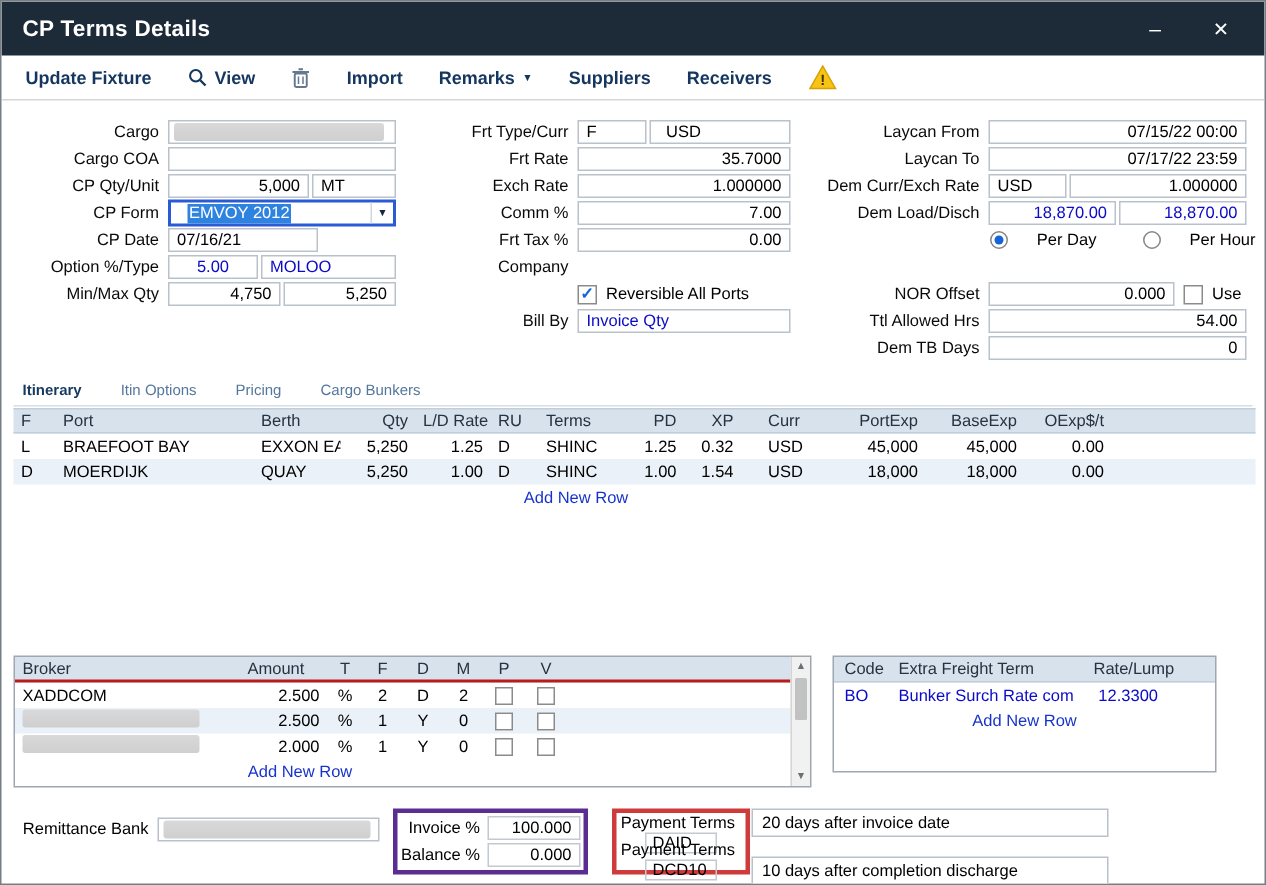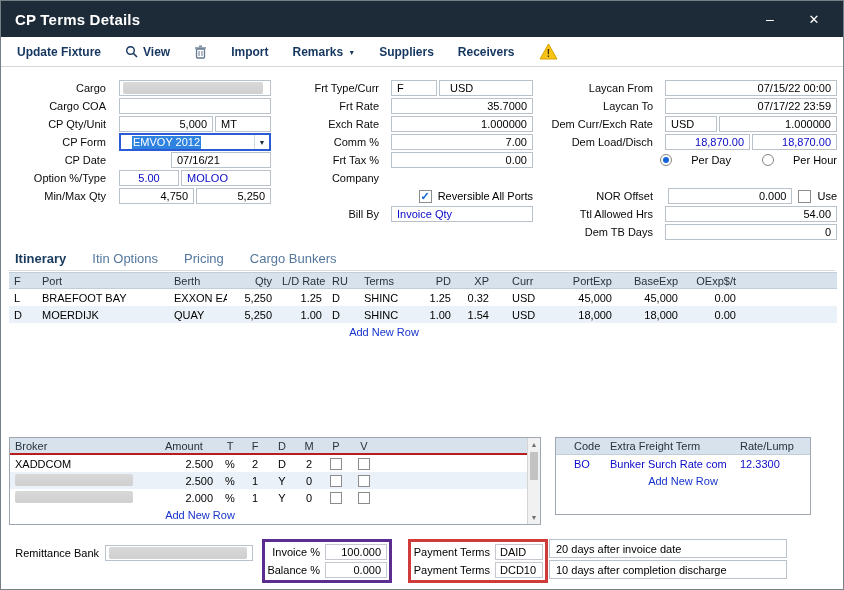--- a/index.html
+++ b/index.html
@@ -18,21 +18,21 @@
   .tbitem { color:#15365f; font-weight:600; font-size:12px; display:flex; align-items:center; gap:5px; cursor:default; }
   .tbicon { display:inline-flex; align-items:center; }
   .remarks-arrow { font-size:7px; color:#15365f; margin-top:1px; }
 
   
   .form-area { position:relative; height:180px; }
   .fcol { position:absolute; top:12px; }
   .col-left   { left:8px;   width:262px; }
   .col-mid    { left:270px; width:262px; }
   .col-right  { left:540px; width:296px; }
-  .frow { display:flex; align-items:center; height:18px;justify-content:space-between; }
+  .frow { display:flex; align-items:center; height:18px; }
   .flabel { text-align:right; padding-right:6px; color:#0a0a0a; white-space:nowrap; }
   .col-left  .flabel { width:103px; }
   .col-mid   .flabel { width:114px; }
   .col-right .flabel { width:118px; }
   .ffields { display:flex; align-items:center; gap:2px; }
   .fbox { height:16px; border:1px solid #b9c2cb; background:#fff; display:flex; align-items:center; overflow:visible; }
   .fbox.noborder { border-color:transparent; }
   .txt  { padding-left:5px; justify-content:flex-start; }
   .num  { padding-right:5px; justify-content:flex-end; }
   .ctr  { justify-content:center; }
@@ -47,21 +47,21 @@
 
   
   .cb { width:13px; height:13px; border:1px solid #8b8b8b; background:#fff; display:inline-flex; align-items:center; justify-content:center; flex:none; }
   .cb .mark { color:#1565d8; font-weight:bold; font-size:11px; line-height:10px; }
   .radio { width:12px; height:12px; border:1px solid #858585; border-radius:50%; background:#fff; display:inline-flex; align-items:center; justify-content:center; flex:none; }
   .radio.on::after { content:""; width:6px; height:6px; border-radius:50%; background:#1565d8; }
   .cblabel { margin-left:4px; white-space:nowrap; }
 
   
   .tabs { margin:0 8px; height:24px; display:flex; align-items:flex-end; gap:26px; border-bottom:1px solid #d8dde2; padding:0 6px 4px 6px; }
-  .tab { font-size:13px; color:#54779c; cursor:default; }
+  .tab { font-size:10px; color:#54779c; cursor:default; }
   .tab.active { color:#173a5e; font-weight:bold; }
 
   
   .itin { margin:1px 8px 0 8px; width:828px; }
   .itin-row { display:grid; grid-template-columns:28px 132px 58px 50px 50px 32px 52px 45px 38px 55px 68px 66px 58px 1fr; align-items:center; height:17px; }
   .itin-head { background:#d8e2ec; border-top:1px solid #c0cdda; border-bottom:1px solid #c0cdda; color:#25323f; }
   .itin-row .cell { padding:0 5px; white-space:nowrap; overflow:hidden; }
   .r { text-align:right; }
   .itin-row.alt { background:#eaf1f8; }
   .addrow { height:18px; display:flex; align-items:center; justify-content:center; color:#1733cc; }
@@ -84,37 +84,37 @@
 
   
   .vscroll { position:absolute; top:0; right:0; bottom:0; width:13px; background:#f1f1f1; border-left:1px solid #d4d4d4; display:flex; flex-direction:column; }
   .sarrow { height:13px; display:flex; align-items:center; justify-content:center; font-size:7px; color:#6f6f6f; background:#f1f1f1; }
   .sthumb { margin:1px 2px; height:28px; background:#c2c2c2; border-radius:1px; }
   .strack { flex:1; }
 
   .xf-table { width:256px; height:78px; border:1px solid #9fa8b0; background:#fff; }
   .xf-row { display:grid; grid-template-columns:36px 130px 1fr; align-items:center; height:17px; }
   .xf-head { background:#d8e2ec; border-bottom:1px solid #c0cdda; color:#25323f; }
-  .xf-row .cell { padding:0 18px; white-space:nowrap; }
+  .xf-row .cell { padding:0 7px; white-space:nowrap; }
   .xf-rate { padding-right:38px !important; text-align:right; }
 
   
   .bottomrow { margin-top:14px; display:flex; align-items:flex-start; }
   .remit-label { width:104px; text-align:right; padding-right:6px; margin-top:8px; }
   .remit-field { width:148px; margin-top:6px; }
   .pctbox { margin-left:9px; border:3px solid #5c2d91; background:#fff; padding:1px 2px; }
   .pctrow { display:flex; align-items:center; height:18px; }
   .pctrow .plabel { width:58px; text-align:right; padding-right:5px; }
   .pctrow .pval { width:62px; height:16px; border:1px solid #c3c9cf; display:flex; align-items:center; justify-content:flex-end; padding-right:5px; }
   .payterms { margin-left:16px; border:3px solid #cf3a3a; background:#fff; padding:1px 2px; }
-  .payrow { display:flex; align-items:center; height:18px; }
+  .payrow { display:flex; align-items:center; height:18px;flex-direction:column; }
   .payrow .plabel { width:82px; text-align:right; padding-right:5px; white-space:nowrap; }
   .payrow .pcode { width:48px; height:16px; border:1px solid #c3c9cf; display:flex; align-items:center; padding-left:4px; }
   .paydesc { margin-left:1px; margin-top:0px; }
-  .desccell { width:238px; height:19px; border:1px solid #b9c2cb; display:flex; align-items:center; padding-left:6px; background:#fff; margin-bottom:2px; }
+  .desccell { width:238px; height:19px; border:1px solid #b9c2cb; display:flex; align-items:center; padding-left:6px; background:#fff; margin-bottom:13px; }
 </style>
 </head>
 <body>
 
 <div class="window">
 
   <div class="titlebar">
     <span class="title">CP Terms Details</span>
     <span class="winbtn">–</span>
     <span class="winbtn close">✕</span>

